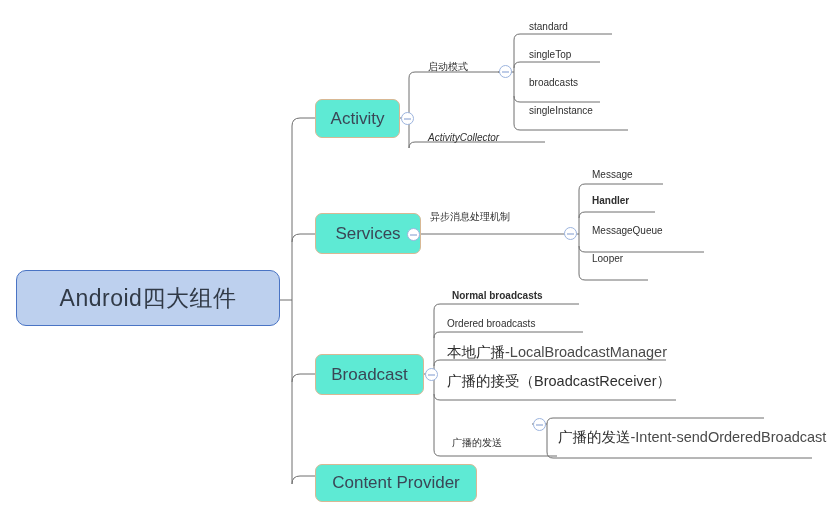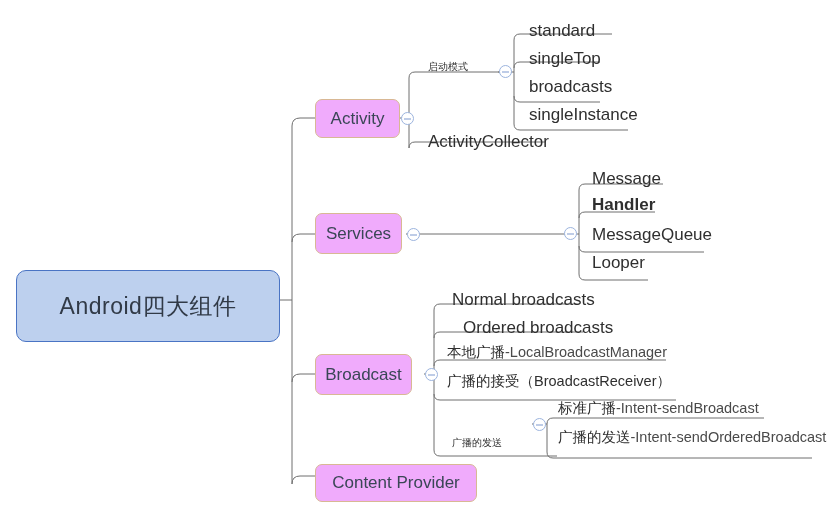--- a/index.html
+++ b/index.html
@@ -37,32 +37,32 @@
   }
   .node-root {
     background: #bdd0ee;
     border: 1px solid #4a74c4;
     border-radius: 10px;
     font-size: 23px;
     letter-spacing: 0.5px;
     color: #313a47;
   }
   .node-branch {
-    background: #f0abfc;
+    background: #5eead4;
     border: 1px solid #d8b894;
     border-radius: 7px;
     font-size: 17px;
     color: #3a4656;
   }
 
   
   .leaf {
     position: absolute;
     white-space: nowrap;
-    font-size: 17px;
+    font-size: 10px;
     color: #2f2f2f;
     line-height: 1;
   }
   .leaf.cn {
     font-size: 14.5px;
   }
   .leaf .en {
     color: #4a4a4a;
   }
   .leaf.big {
@@ -138,63 +138,61 @@
       <path d="M434 394 q0 6 6 6 L676 400"></path>
       <path d="M434 450 q0 6 6 6 L557 456"></path>
 
       <path d="M532 424 L547 424"></path>
       <path d="M547 424 L547 452"></path>
       <path d="M547 424 q0 -6 6 -6 L764 418"></path>
       <path d="M547 452 q0 6 6 6 L812 458"></path>
     </g>
   </svg>
 
-  <div class="node node-root" style="left:16px; top:270px; width:264px; height:72px;">Android四大组件</div>
+  <div class="node node-root" style="left:16px; top:270px; width:264px; height:56px;">Android四大组件</div>
 
   <div class="node node-branch" style="left:315px; top:99px; width:85px; height:39px;">Activity</div>
   <div class="collapse" style="left:401px; top:112px;"></div>
 
-  <div class="node node-branch" style="left:315px; top:213px; width:87px; height:41px;">Services</div>
+  <div class="node node-branch" style="left:315px; top:213px; width:106px; height:41px;">Services</div>
   <div class="collapse" style="left:407px; top:228px;"></div>
 
-  <div class="node node-branch" style="left:315px; top:354px; width:97px; height:41px;">Broadcast</div>
+  <div class="node node-branch" style="left:315px; top:354px; width:109px; height:41px;">Broadcast</div>
   <div class="collapse" style="left:425px; top:368px;"></div>
 
   <div class="node node-branch" style="left:315px; top:464px; width:162px; height:38px;text-align:center;">Content Provider</div>
 
   <div class="leaf cn big" style="left:428px; top:62px;">启动模式</div>
   <div class="collapse" style="left:499px; top:65px;"></div>
 
-  <div class="leaf" style="left:428px; top:133px;">ActivityCollector</div>
+  <div class="leaf" style="left:428px; top:133px;font-style:italic;">ActivityCollector</div>
 
   <div class="leaf" style="left:529px; top:22px;">standard</div>
   <div class="leaf" style="left:529px; top:50px;">singleTop</div>
   <div class="leaf" style="left:529px; top:78px;">broadcasts</div>
   <div class="leaf" style="left:529px; top:106px;">singleInstance</div>
 
+  <div class="leaf cn big" style="left:430px; top:212px;">异步消息处理机制</div>
   <div class="collapse" style="left:564px; top:227px;"></div>
 
   <div class="leaf" style="left:592px; top:170px;text-align:center;">Message</div>
   <div class="leaf" style="left:592px; top:196px;font-weight:bold;">Handler</div>
   <div class="leaf" style="left:592px; top:226px;">MessageQueue</div>
   <div class="leaf" style="left:592px; top:254px;">Looper</div>
 
-  <div class="leaf" style="left:452px; top:291px;">Normal broadcasts</div>
-  <div class="leaf" style="left:447px; top:319px;margin-left:16px;">Ordered broadcasts</div>
+  <div class="leaf" style="left:452px; top:291px;font-weight:bold;">Normal broadcasts</div>
+  <div class="leaf" style="left:447px; top:319px;">Ordered broadcasts</div>
 
   <div class="leaf cn" style="left:447px; top:345px;">
     <span>本地广播</span><span class="en">-LocalBroadcastManager</span>
   </div>
 
   <div class="leaf cn" style="left:447px; top:374px;">广播的接受（BroadcastReceiver）</div>
 
   <div class="leaf cn big" style="left:452px; top:438px;">广播的发送</div>
   <div class="collapse" style="left:533px; top:418px;"></div>
 
-  <div class="leaf cn" style="left:558px; top:401px;">
-    <span>标准广播</span><span class="en">-Intent-sendBroadcast</span>
-  </div>
 
   <div class="leaf cn" style="left:558px; top:430px;">
     <span>广播的发送</span><span class="en">-Intent-sendOrderedBroadcast</span>
   </div>
 
 </div>
 
 </body></html>

